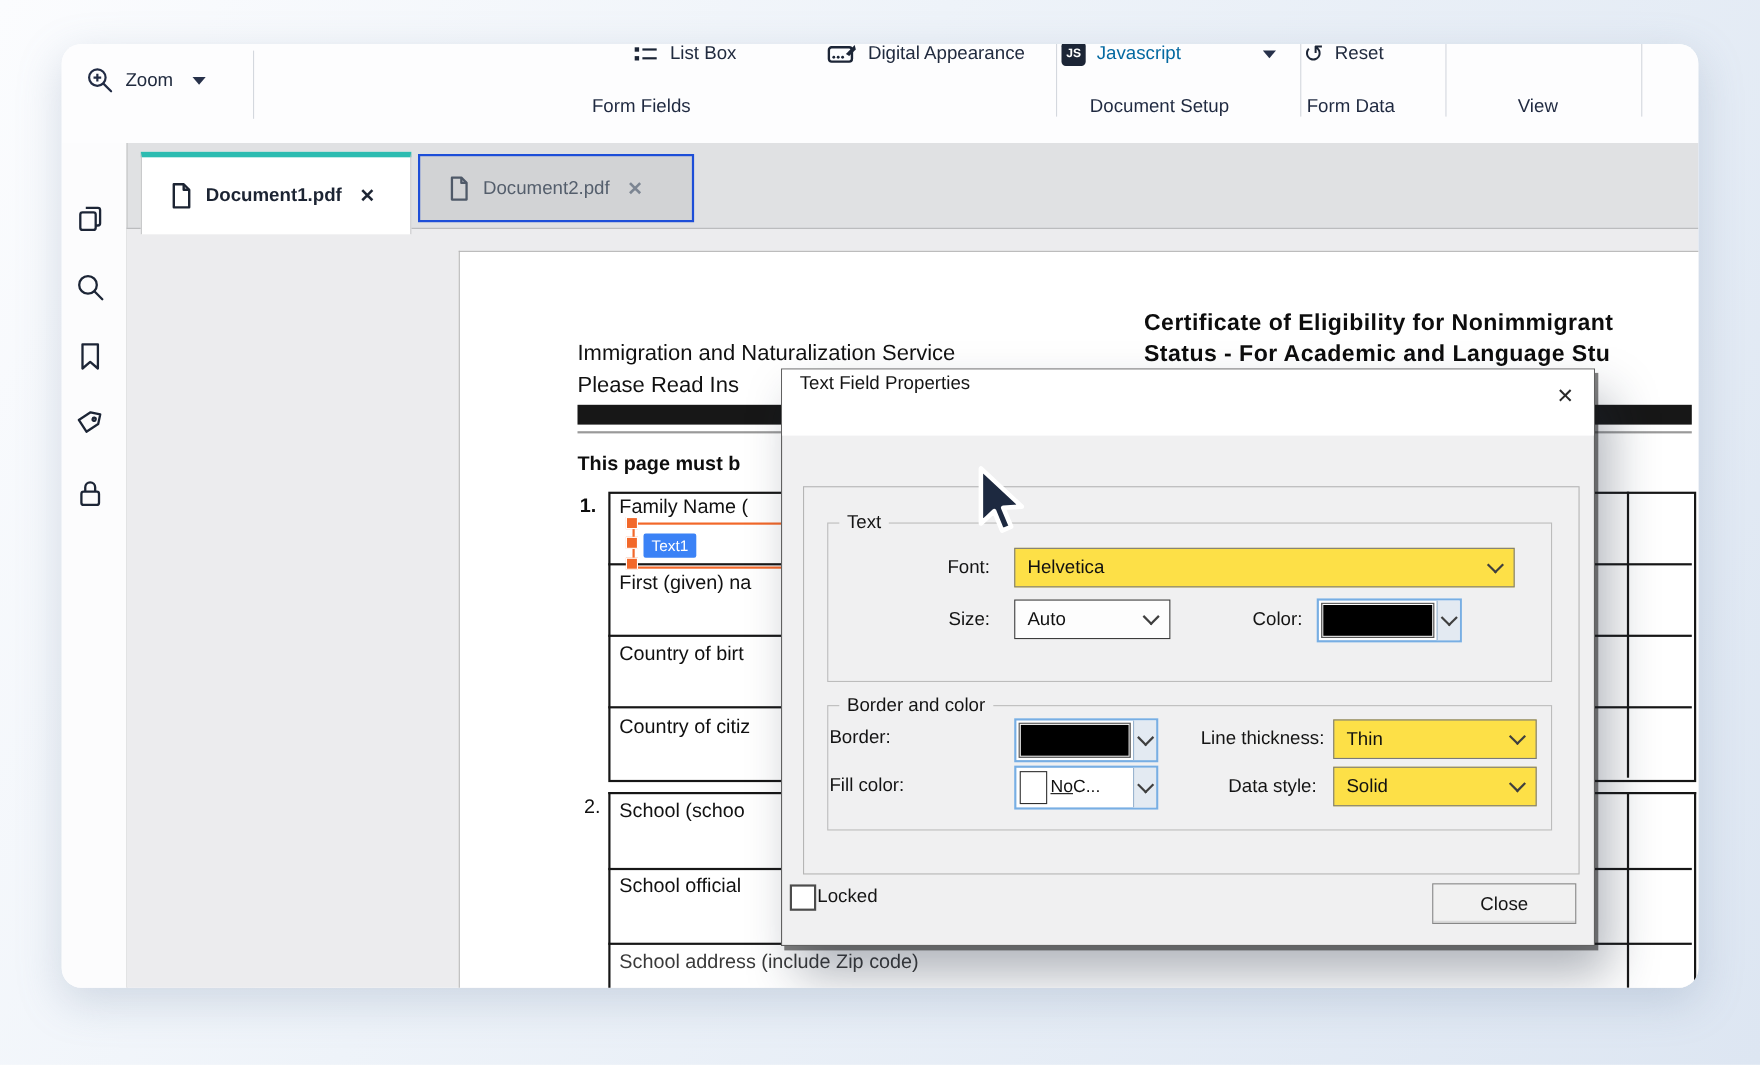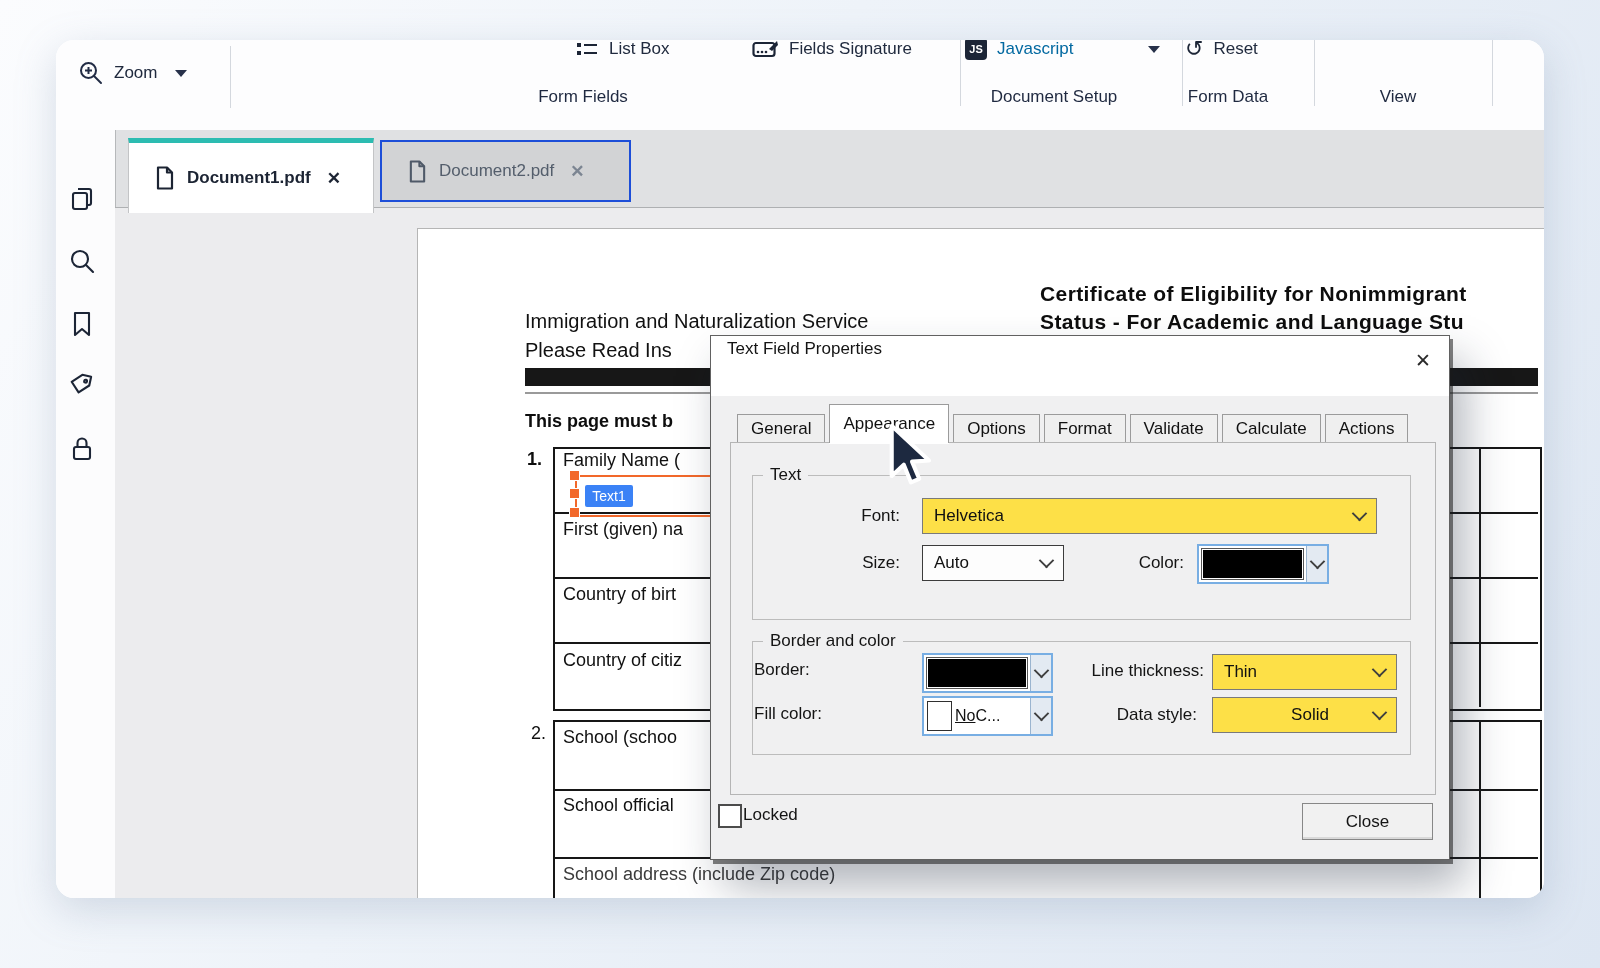--- a/index.html
+++ b/index.html
@@ -119,21 +119,21 @@
               <rect x="1.5" y="6" width="21" height="13" rx="2.5"></rect>
             </g>
             <g fill="#1c2536">
               <circle cx="6" cy="15" r="1.3"></circle>
               <circle cx="10" cy="15" r="1.3"></circle>
               <circle cx="14" cy="15" r="1.3"></circle>
               <path d="M17 12 L25 4 L26 8 L20 14 Z"></path>
             </g>
           </svg>
       </span>
-      <span>Fields Signature</span>
+      <span>Digital Appearance</span>
     </div>
     <div class="abs tool-item" style="left:909px;top:-6px;">
       <span style="width:22px;height:22px;background:#1c2536;border-radius:4px;color:#fff;font-size:11px;font-weight:700;display:flex;align-items:center;justify-content:center;">JS</span>
       <span style="color:#0369a1;">Javascript</span>
       <span class="caret" style="margin-left:64px;"></span>
     </div>
     <div class="abs tool-item" style="left:1129px;top:-6px;">
       <span style="font-size:22px;line-height:22px;color:#1c2536;">↺</span>
       <span>Reset</span>
     </div>
@@ -248,43 +248,20 @@
   <div class="abs handle" style="left:513px;top:430px;"></div>
   <div class="abs handle" style="left:513px;top:448px;"></div>
   <div class="abs handle" style="left:513px;top:467px;"></div>
   <div class="abs badge" style="left:529px;top:445px;width:48px;height:22px;">Text1</div>
 
   <div class="abs dialog">
     <div class="abs dlg-titlebar"></div>
     <div class="abs dlg-title">Text Field Properties</div>
     <div class="abs dlg-x">✕</div>
 
-    <div class="abs" style="left:26px;top:69px;height:38px;display:flex;align-items:flex-end;">
-      <div class="dtab">
-          <span>General</span>
-        </div>
-      <div class="dtab active">
-          <span>Appearance</span>
-        </div>
-      <div class="dtab">
-          <span>Options</span>
-        </div>
-      <div class="dtab">
-          <span>Format</span>
-        </div>
-      <div class="dtab">
-          <span>Validate</span>
-        </div>
-      <div class="dtab">
-          <span>Calculate</span>
-        </div>
-      <div class="dtab">
-          <span>Actions</span>
-        </div>
-    </div>
 
     <div class="abs panel"></div>
 
     <div class="abs group" style="left:41px;top:139px;width:657px;height:143px;"></div>
     <div class="abs legend" style="left:52px;top:130px;">Text</div>
 
     <div class="abs flabel fl-r" style="left:109px;top:170px;width:80px;">Font:</div>
     <div class="abs select" style="left:211px;top:162px;width:442px;height:34px;">
       <span>Helvetica</span>
       <span class="chev"></span>
@@ -325,21 +302,21 @@
       <span style="width:23px;margin:3px;background:#fff;border:1px solid #2f2f2f;"></span>
       <span style="flex:1;display:flex;align-items:center;font-size:16px;color:#111;">
         <span style="text-decoration:underline;">No</span>
           <span> C...</span>
       </span>
       <span class="dd-seg">
           <span class="chev"></span>
         </span>
     </div>
     <div class="abs flabel fl-r" style="left:366px;top:369px;width:120px;">Data style:</div>
-    <div class="abs select" style="left:501px;top:361px;width:172px;height:34px;justify-content:center;">
+    <div class="abs select" style="left:501px;top:361px;width:172px;height:34px;">
       <span>Solid</span>
       <span class="chev"></span>
     </div>
 
     <div class="abs checkbox" style="left:7px;top:468px;"></div>
     <div class="abs flabel" style="left:32px;top:469px;">Locked</div>
     <div class="abs btn-close" style="left:591px;top:467px;width:129px;height:35px;">
       <span>Close</span>
     </div>
   </div>

